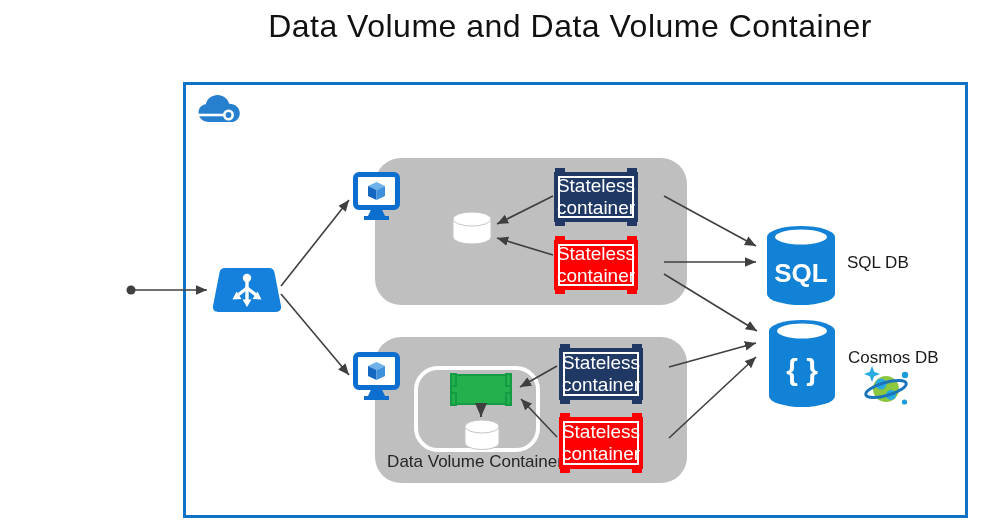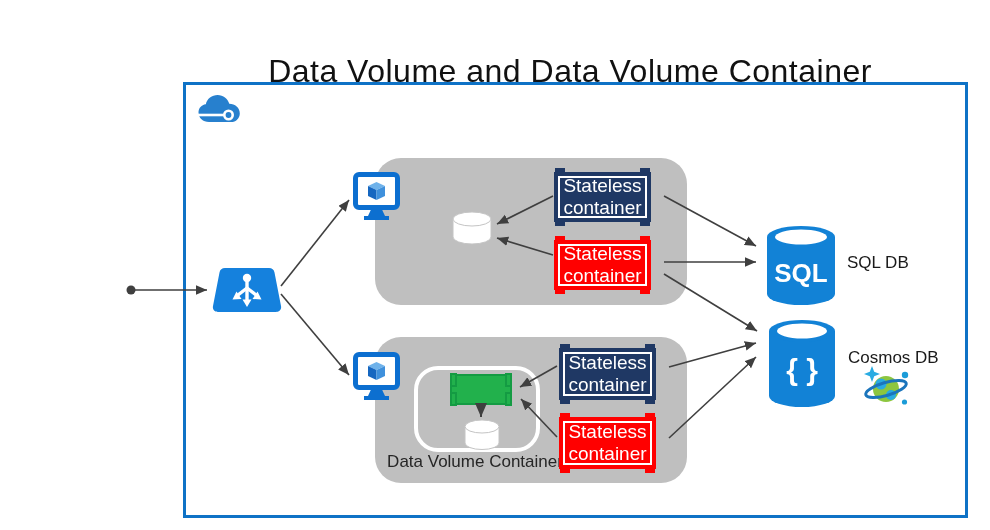--- a/index.html
+++ b/index.html
@@ -3,39 +3,39 @@
 <meta charset="utf-8">
 <style>
   * { margin:0; padding:0; box-sizing:border-box; }
   html,body { width:990px; height:530px; background:#ffffff; overflow:hidden;
               font-family:"Liberation Sans", sans-serif; }
   .abs { position:absolute; }
   #stage { position:relative; width:990px; height:530px; background:#fff; }
 
   
   #title { left:150px; top:8px; width:840px; text-align:center;
-           font-size:32px; letter-spacing:.5px; color:#111; font-weight:400;margin-top:45px; }
+           font-size:32px; letter-spacing:.5px; color:#111; font-weight:400; }
 
   
   #client-label { left:14px; top:292px; font-size:19px; line-height:28px; color:#000; }
 
   
   #azure-box { left:183px; top:82px; width:785px; height:436px;
                border:3px solid #0E72C6; background:#fff; }
 
   
   #azure-brand-text { left:252px; top:92px; color:#31A3DC; font-size:23px; line-height:24px; }
 
   
   .group-box { background:#BFBFBF; border-radius:26px; }
   #group-top    { left:375px; top:158px; width:312px; height:147px; }
   #group-bottom { left:375px; top:337px; width:312px; height:146px; }
 
   
-  .cbox { position:absolute; width:97px; }
+  .cbox { position:absolute; width:84px; }
   .cbox .inner { position:absolute; left:4px; right:4px; top:4px; bottom:4px;
                  border:2px solid #fff; }
   .cbox .ctext { position:absolute; inset:0; display:flex; flex-direction:column;
                  align-items:center; justify-content:center;
                  color:#fff; font-size:19px; line-height:22px; }
   .ctab { position:absolute; width:10px; height:9px; }
   .ctab.tl{ left:1px;  top:-4px; }  .ctab.tr{ right:1px; top:-4px; }
   .ctab.bl{ left:1px;  bottom:-4px;} .ctab.br{ right:1px; bottom:-4px; }
   .navy, .navy .ctab { background:#1F3864; }
   .red,  .red  .ctab { background:#FF0000; }

